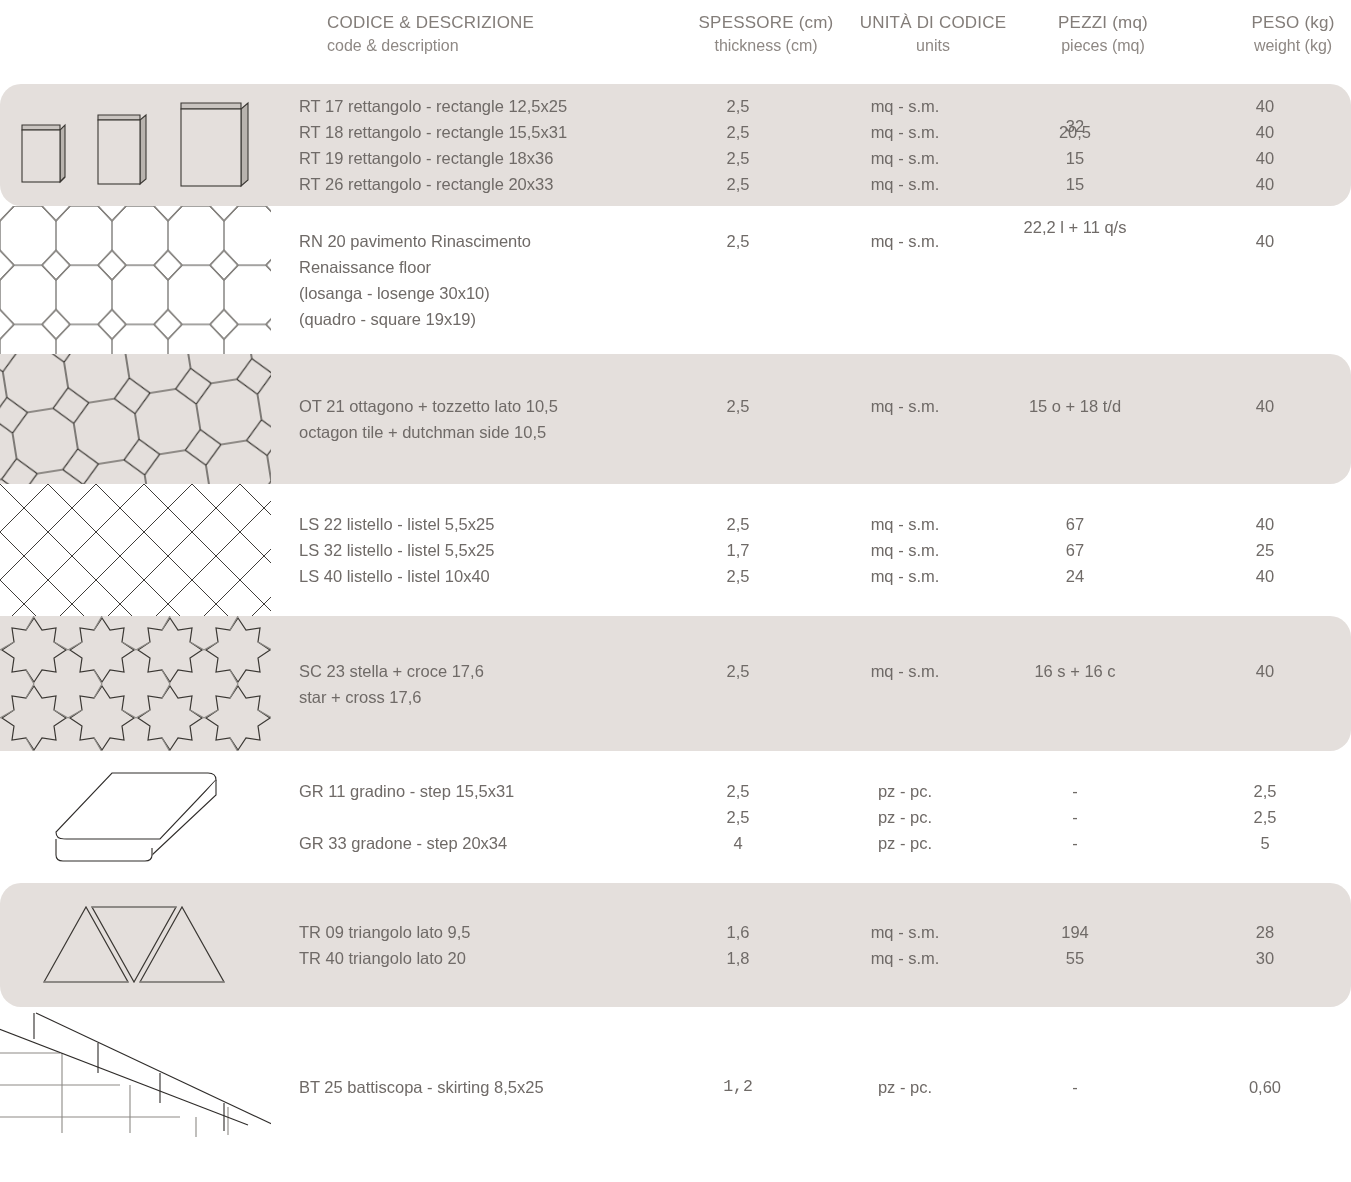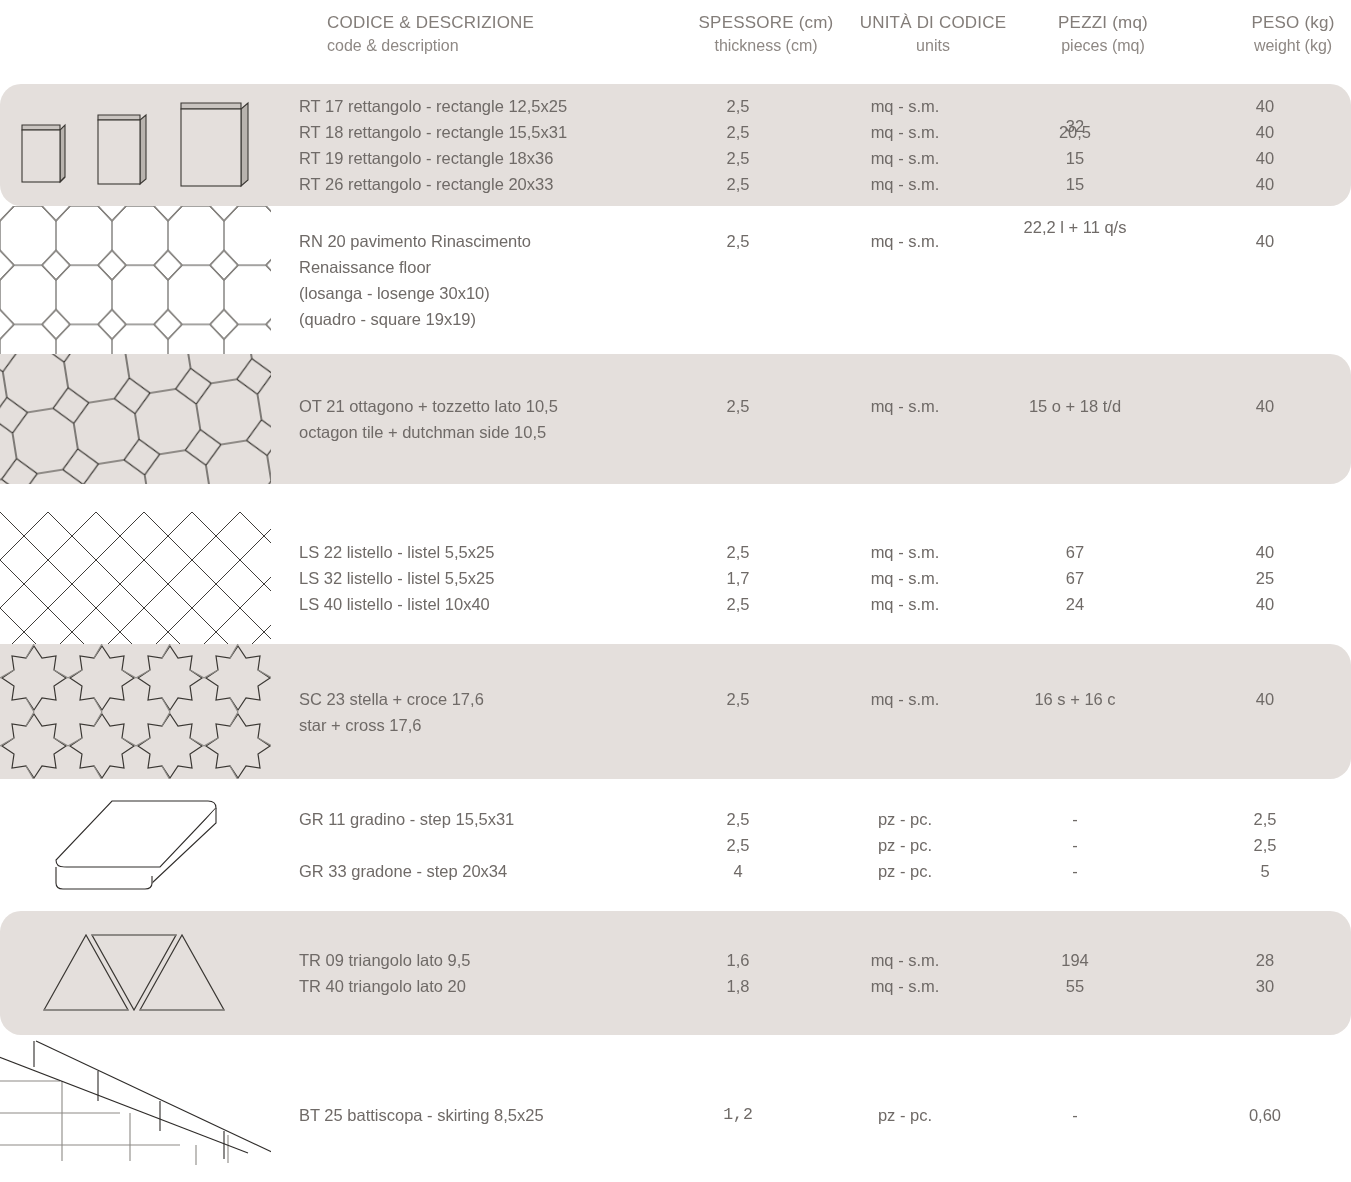--- a/index.html
+++ b/index.html
@@ -211,21 +211,21 @@
           <div class="desc-block" style="top: 39px;">
             <div class="dline">OT 21 ottagono + tozzetto lato 10,5</div>
             <div class="dline">octagon tile + dutchman side 10,5</div>
           </div>
           <div class="cell c-thick" style="top: 39px;">2,5</div>
           <div class="cell c-units" style="top: 39px;">mq - s.m.</div>
           <div class="cell c-pieces" style="top: 39px;">15 o + 18 t/d</div>
           <div class="cell c-weight" style="top: 39px;">40</div>
         </div>
       </div>
-      <div class="row plain" style="height: 132px; margin-top: 28px;">
+      <div class="row plain" style="height: 132px;">
         <div class="thumb">
           <svg width="271" height="132" viewBox="0 0 271 132" xmlns="http://www.w3.org/2000/svg" preserveAspectRatio="none">
     <defs>
       <pattern id="pat-hb" width="48" height="48" patternUnits="userSpaceOnUse">
         <rect width="48" height="48" fill="#ffffff"></rect>
         <g stroke="#3f3c39" stroke-width="1" fill="none">
           <path d="M-24 24 L24 -24 M0 48 L48 0 M24 72 L72 24"></path>
           <path d="M24 -24 L72 24 M0 0 L48 48 M-24 24 L24 72"></path>
           <path d="M0 0 L12 -12 M24 24 L36 12 M12 36 L24 24"></path>
         </g>

